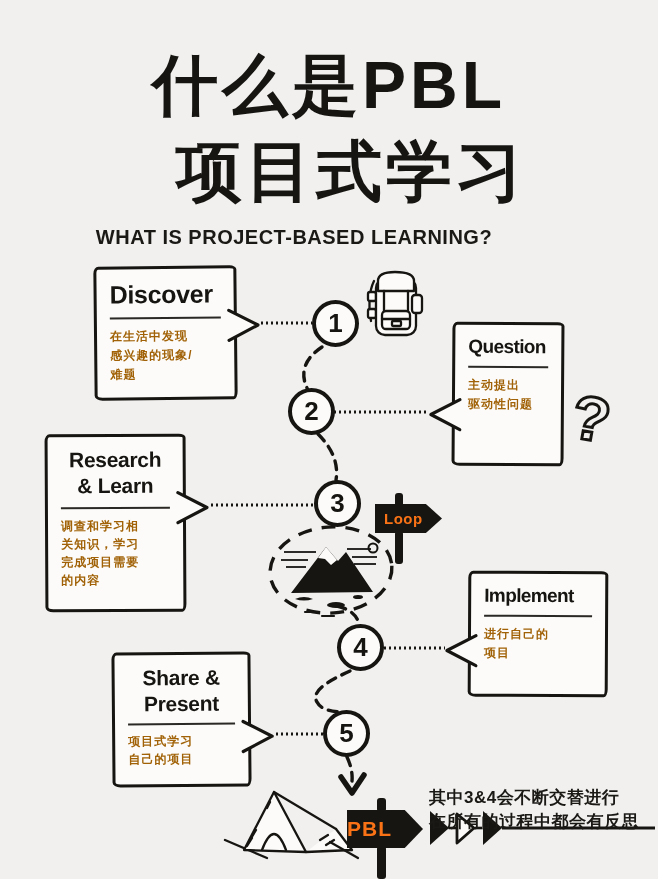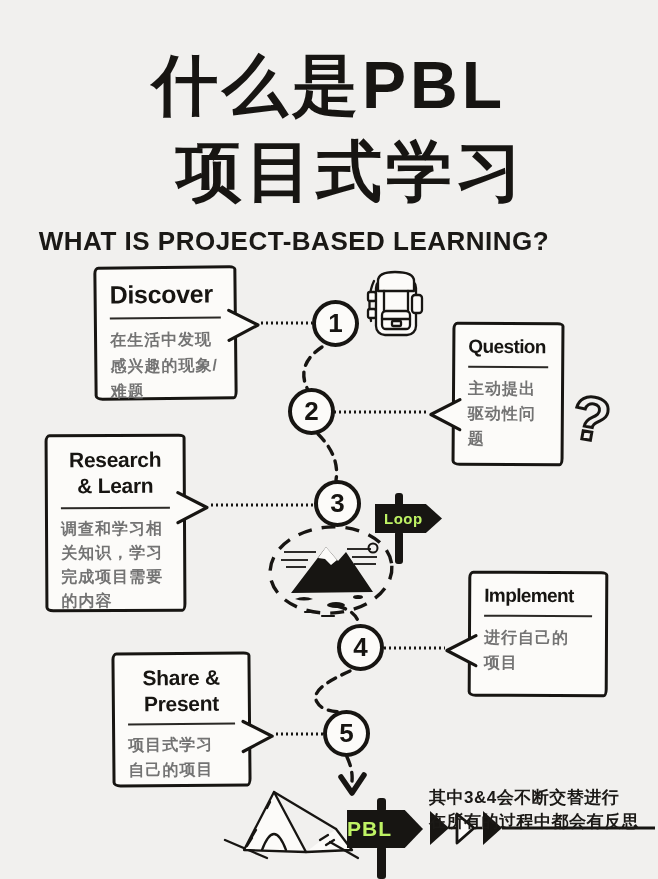--- a/index.html
+++ b/index.html
@@ -11,37 +11,37 @@
   .abs{position:absolute;}
   
   .title-line{
     position:absolute;left:0;width:658px;text-align:center;
     font-size:66px;font-weight:900;letter-spacing:4px;line-height:1;color:#171512;
   }
   #title1{top:52px;text-align:center;}
   #title2{top:138px;padding-left:22px;}
   #subtitle{
     position:absolute;left:0;top:226px;width:588px;text-align:center;
-    font-size:26px;font-weight:700;letter-spacing:.5px;color:#1b1916;
+    font-size:20px;font-weight:700;letter-spacing:.5px;color:#1b1916;
   }
   
   #connectors{position:absolute;left:0;top:0;width:658px;height:879px;pointer-events:none;}
   
   .callout{
     position:absolute;box-sizing:border-box;background:#fcfbf9;
     border:3.5px solid #171512;border-radius:5px 7px 4px 8px/7px 4px 8px 5px;
     padding:10px 13px;z-index:3;
   }
   .callout-title{
     font-weight:800;line-height:1.25;letter-spacing:-.3px;white-space:pre-line;color:#171512;
   }
   .divider{border-top:2px solid #2b2926;margin:7px 0 8px;}
   .callout-body{
-    font-size:16px;font-weight:600;line-height:1.58;letter-spacing:1px;
-    white-space:pre-line;color:#737373;
+    font-size:12px;font-weight:600;line-height:1.58;letter-spacing:1px;
+    white-space:pre-line;color:#a16207;
   }
   #box-discover {left:94px; top:266px; width:143px; height:134px; transform:rotate(-.6deg);}
   #box-discover .callout-title{font-size:25px;}
   #box-question {left:452px; top:322px; width:112px; height:144px; transform:rotate(.4deg);}
   #box-question .callout-title{font-size:19px;letter-spacing:-.6px;}
   #box-research {left:45px;  top:434px; width:141px; height:178px; transform:rotate(-.3deg);}
   #box-research .callout-title{font-size:21px;text-align:center;}
   #box-research .callout-body{line-height:1.5;}
   #box-implement{left:468px; top:571px; width:140px; height:126px; transform:rotate(.3deg);}
   #box-implement .callout-title{font-size:19px;letter-spacing:-.6px;}
@@ -66,21 +66,21 @@
   }
   .circle span{font-size:26px;font-weight:800;color:#171512;margin-top:-1px;}
   #c1{left:312px;top:300px;}
   #c2{left:288px;top:388px;}
   #c3{left:314px;top:480px;}
   #c4{left:337px;top:624px;}
   #c5{left:323px;top:710px;}
   
   .post{position:absolute;background:#171512;border-radius:3px;z-index:2;}
   .signboard{
-    position:absolute;background:#171512;color:#bef264;display:flex;align-items:center;
+    position:absolute;background:#171512;color:#f97316;display:flex;align-items:center;
     clip-path:polygon(0% 0%,76% 0%,100% 50%,76% 100%,0% 100%);z-index:3;font-weight:800;
   }
   #loop-post-top{left:395px;top:493px;width:8px;height:14px;}
   #loop-sign{left:375px;top:504px;width:58px;height:29px;font-size:15px;padding-left:9px;letter-spacing:.5px;}
   #loop-post-bottom{left:395px;top:531px;width:8px;height:33px;}
   #pbl-post-top{left:377px;top:798px;width:9px;height:14px;}
   #pbl-sign{left:347px;top:810px;width:76px;height:38px;font-size:21px;letter-spacing:1px;}
   #pbl-post-bottom{left:377px;top:846px;width:9px;height:33px;}
   
   #backpack{left:362px;top:267px;width:64px;height:74px;z-index:2;}

